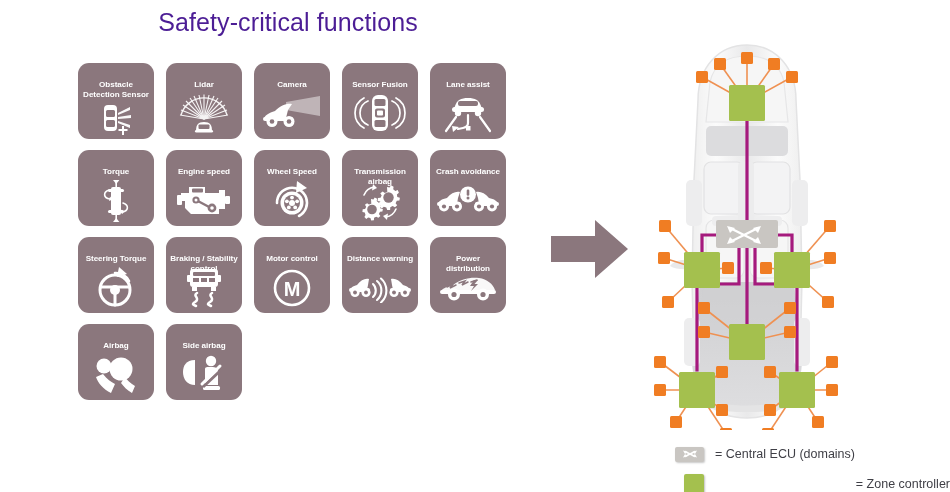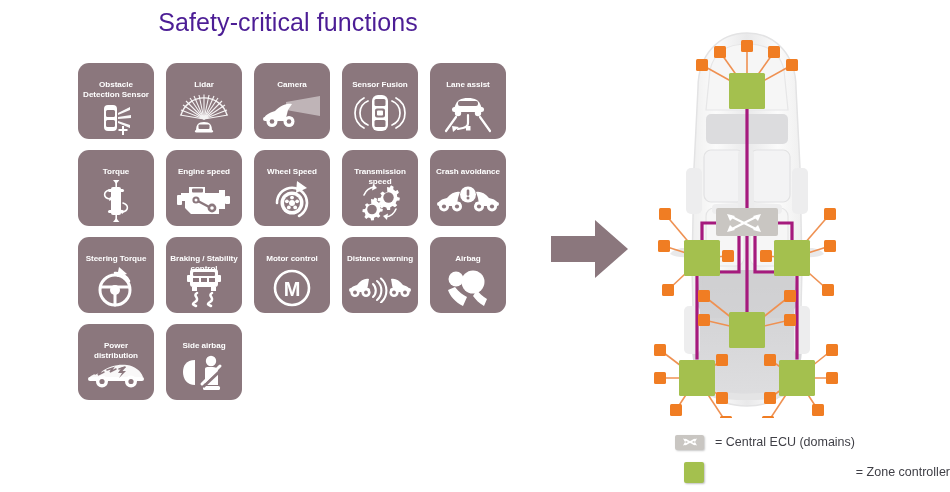--- a/index.html
+++ b/index.html
@@ -57,21 +57,21 @@
   .tile.l1 .tile-icon{bottom:2px;height:36px;}
   .tile.l2 .tile-icon{bottom:4px;height:42px;}
 
   
   #flow-arrow{
     position:absolute;left:551px;top:218px;
     width:78px;height:62px;
   }
 
   
-  #right-panel{position:absolute;left:640px;top:4px;width:310px;height:400px;}
+  #right-panel{position:absolute;left:640px;top:16px;width:310px;height:400px;}
   #car-diagram{position:absolute;left:0;top:14px;width:215px;height:400px;}
 
   #legend{
     position:absolute;left:35px;top:423px;width:275px;
   }
   .legend-row{
     display:flex;align-items:center;
     height:30px;
   }
   .legend-row.r1{margin-left:0px;}
@@ -281,21 +281,21 @@
               <circle cx="19.8" cy="28.4" r="1.9"></circle>
               <circle cx="17.9" cy="22.3" r="1.9"></circle>
             </g>
             <path d="M8 24 A15 15 0 1 1 30 37" fill="none" stroke="#fff" stroke-width="2.6" stroke-linecap="round"></path>
             <path d="M28 2 L38 9 L27 14 Z" fill="#fff"></path>
           </svg>
         </div>
       </div>
 
       <div class="tile l2">
-        <div class="tile-label">Transmission speed</div>
+        <div class="tile-label">Transmission airbag</div>
         <div class="tile-icon">
           <svg width="48" height="40" viewBox="0 0 48 40">
             <g fill="#fff">
               <path d="M31 6 l2.6 .5 1.4-2.2 2.6 1.4 -.4 2.6 2.1 1.7 2.4-1 1.2 2.7 -2 1.8 .4 2.6 2.6 .6 -.5 2.9 -2.6 .2 -1.2 2.4 1.6 2.1 -2.2 1.9 -2.4-1.1 -2.3 1.2 -.2 2.6 -2.9 .2 -.9-2.5 -2.5-.8 -2 1.7 -2-2.1 1.2-2.3 -.8-2.5 -2.6-.6 .3-2.9 2.6-.4 1.2-2.3 -1.4-2.2 2.4-1.7 2.1 1.4 2.5-.9z"></path>
               <circle cx="32.5" cy="16.5" r="5.2" fill="#8b777d"></circle>
             </g>
             <g fill="#fff">
               <path d="M15 18 l2.4 .4 1.3-2 2.4 1.3 -.4 2.4 1.9 1.6 2.2-.9 1.1 2.5 -1.8 1.7 .4 2.4 2.4 .5 -.5 2.7 -2.4 .2 -1.1 2.2 1.5 1.9 -2 1.8 -2.2-1 -2.1 1.1 -.2 2.4 -2.7 .2 -.8-2.3 -2.3-.7 -1.8 1.6 -1.9-2 1.1-2.1 -.7-2.3 -2.4-.6 .3-2.7 2.4-.4 1.1-2.1 -1.3-2 2.2-1.6 1.9 1.3 2.3-.8z"></path>
               <circle cx="16" cy="28.5" r="4.8" fill="#8b777d"></circle>
             </g>
@@ -412,51 +412,51 @@
               <circle cx="57" cy="21.5" r="4.6"></circle>
               <circle cx="57" cy="21.5" r="1.9" fill="#8b777d"></circle>
               <circle cx="46" cy="21.5" r="4.6"></circle>
               <circle cx="46" cy="21.5" r="1.9" fill="#8b777d"></circle>
             </g>
           </svg>
         </div>
       </div>
 
       <div class="tile">
-        <div class="tile-label">Airbag</div>
-        <div class="tile-icon">
-          <svg width="50" height="42" viewBox="0 0 50 42">
-            <g fill="#fff">
-              <circle cx="13" cy="13" r="7.5"></circle>
-              <circle cx="30" cy="16" r="11.5"></circle>
-              <path d="M12 21 C16 26 20 29 24 31 L20 40 C12 36 7 30 5 24 Z"></path>
-              <path d="M30 30 C33 34 36 37 41 40 L44 33 C39 30 36 27 34 24 Z"></path>
-            </g>
-          </svg>
-        </div>
-      </div>
-
-      <div class="tile">
         <div class="tile-label">Power distribution</div>
         <div class="tile-icon">
           <svg width="62" height="32" viewBox="0 0 62 32">
             <g fill="#fff">
               <path d="M4 21 C4 18 9 16 16 14 C24 8 33 6 42 7 C50 8 56 13 58 19 L56 21 Z" opacity=".95"></path>
               <rect x="3" y="19" width="56" height="4" rx="2"></rect>
               <circle cx="17" cy="23.5" r="6"></circle>
               <circle cx="17" cy="23.5" r="2.6" fill="#8b777d"></circle>
               <circle cx="46" cy="23.5" r="6"></circle>
               <circle cx="46" cy="23.5" r="2.6" fill="#8b777d"></circle>
             </g>
             <g fill="none" stroke="#8b777d" stroke-width="1.5" stroke-linecap="round">
               <path d="M10 16 L16 13 L13 17 L19 14"></path>
               <path d="M22 12 L28 10 L25 14 L31 11"></path>
               <path d="M34 11 L40 9"></path>
             </g>
             <path d="M37 9 L33 15 L37 15 L34 20 L41 13 L37.5 13 L41 9 Z" fill="#8b777d"></path>
+          </svg>
+        </div>
+      </div>
+
+      <div class="tile">
+        <div class="tile-label">Airbag</div>
+        <div class="tile-icon">
+          <svg width="50" height="42" viewBox="0 0 50 42">
+            <g fill="#fff">
+              <circle cx="13" cy="13" r="7.5"></circle>
+              <circle cx="30" cy="16" r="11.5"></circle>
+              <path d="M12 21 C16 26 20 29 24 31 L20 40 C12 36 7 30 5 24 Z"></path>
+              <path d="M30 30 C33 34 36 37 41 40 L44 33 C39 30 36 27 34 24 Z"></path>
+            </g>
           </svg>
         </div>
       </div>
 
       <div class="tile">
         <div class="tile-label">Side airbag</div>
         <div class="tile-icon">
           <svg width="50" height="42" viewBox="0 0 50 42">
             <path d="M16 7 C7 7 4 13 4 19 C4 26 8 32 16 32 Z" fill="#fff"></path>
             <g fill="#fff">

